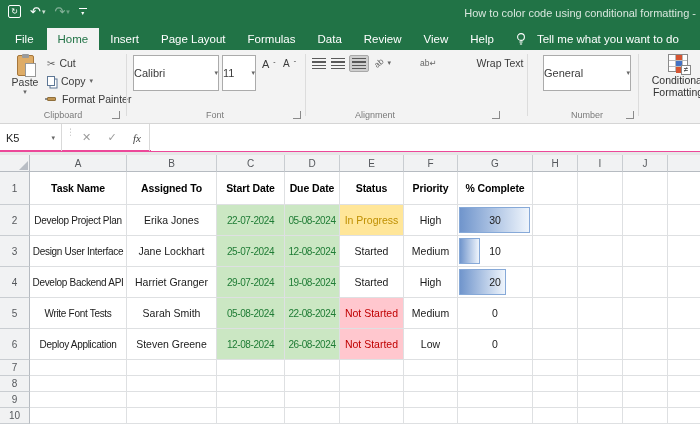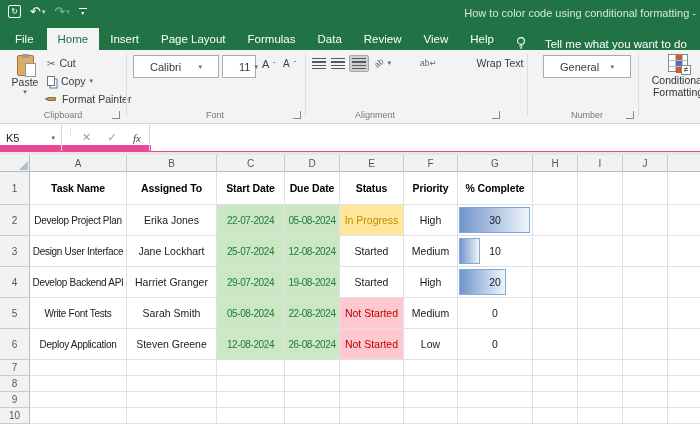--- a/index.html
+++ b/index.html
@@ -15,41 +15,41 @@
   .qat .dim{opacity:.45;}
   .saveic{width:13px;height:13px;border:1.4px solid #fff;border-radius:2px;display:flex;align-items:center;justify-content:center;font-size:8px;color:#fff;}
   .qbar{display:inline-block;width:8px;border-top:1.6px solid #fff;padding-top:1px;font-size:6px;color:#fff;text-align:center;}
   .wintitle{position:absolute;right:4px;top:7px;font-size:11px;color:#D8E6DD;white-space:nowrap;}
 
   
   .tabbar{position:absolute;left:0;top:28px;width:700px;height:22px;background:#217346;display:flex;align-items:stretch;font-size:11.5px;color:#fff;}
   .tab{padding:0 11px;display:flex;align-items:center;white-space:nowrap;cursor:default;}
   .tab.file{padding:0 13px;margin-left:2px;}
   .tab.active{background:#F3F3F3;color:#217346;}
-  .tellme{display:flex;align-items:flex-end;margin-left:10px;gap:18px;white-space:nowrap;}
+  .tellme{display:flex;align-items:center;margin-left:10px;gap:10px;white-space:nowrap;}
   .bulb{display:inline-flex;}
 
   
   .ribbon{position:absolute;left:0;top:50px;width:700px;height:74px;background:#F3F3F3;border-bottom:1px solid #D5D5D5;font-size:10.5px;color:#3B3B3B;}
   .gsep{position:absolute;top:4px;height:62px;width:1px;background:#DCDCDC;}
   .glabel{position:absolute;bottom:3px;font-size:9px;color:#7A7A7A;text-align:center;}
   .lnch{position:absolute;bottom:4px;width:8px;height:8px;border-right:1px solid #8A8A8A;border-bottom:1px solid #8A8A8A;}
   .rbtn{position:absolute;display:flex;align-items:center;gap:4px;white-space:nowrap;}
   .caret2{font-size:7px;color:#666;}
   
   .paste{position:absolute;left:8px;top:5px;width:34px;text-align:center;}
   .pasteic{position:relative;width:17px;height:21px;background:#DEAC67;border:1px solid #A5763B;border-radius:2px;margin:0 auto;}
   .pasteic:before{content:"";position:absolute;left:4px;top:-2px;width:7px;height:4px;background:#9A9A9A;border-radius:1px;}
   .pasteic:after{content:"";position:absolute;right:-3px;bottom:-2px;width:9px;height:12px;background:#fff;border:1px solid #979797;}
   
   .copyic{width:8px;height:10px;border:1px solid #5E7795;background:#fff;box-shadow:2.5px 2.5px 0 -1px #fff,2.5px 2.5px 0 0 #5E7795;margin-right:2px;}
   .fpic{width:9px;height:4px;background:#C09553;border:1px solid #8F6F3C;border-radius:1px;margin-right:2px;box-shadow:-3px 0 0 -1px #8b8b8b;}
   .cutic{font-size:10px;color:#5A5A5A;}
   
-  .combo{position:absolute;height:23px;background:#fff;border:1px solid #ABABAB;display:flex;align-items:center;justify-content:space-between;padding:0 16px;font-size:11px;}
+  .combo{position:absolute;height:36px;background:#fff;border:1px solid #ABABAB;display:flex;align-items:center;justify-content:space-between;padding:0 0;font-size:11px;}
   .combo .caret2{margin-left:4px;}
   
   .fbtn{position:absolute;top:79px;height:18px;display:flex;align-items:center;font-size:11px;color:#444;}
   .bic{font-weight:bold;}
   .iic{font-style:italic;font-family:"Liberation Serif",serif;}
   .uic{text-decoration:underline;}
   .bordic{width:12px;height:12px;border:1px solid #555;background:
      linear-gradient(#555,#555) center/100% 1px no-repeat,
      linear-gradient(#555,#555) center/1px 100% no-repeat;}
   .fillic{display:flex;flex-direction:column;align-items:center;}
@@ -75,21 +75,21 @@
      linear-gradient(#bbb,#bbb) 13px 0/1px 100% no-repeat,
      linear-gradient(#bbb,#bbb) 0 5px/100% 1px no-repeat,
      linear-gradient(#bbb,#bbb) 0 11px/100% 1px no-repeat,#fff;}
   .cfic .c1{position:absolute;left:7px;top:0;width:6px;height:5px;background:#D65532;}
   .cfic .c2{position:absolute;left:7px;top:6px;width:6px;height:5px;background:#4472C4;}
   .cfic .c3{position:absolute;left:7px;top:12px;width:6px;height:6px;background:#D65532;}
   .cfic .neq{position:absolute;right:-4px;bottom:-4px;width:10px;height:10px;background:#fff;border:1px solid #888;font-size:8px;line-height:8px;text-align:center;color:#333;}
   .cfbtn{position:absolute;left:648px;top:4px;width:60px;display:flex;flex-direction:column;align-items:center;gap:2px;text-align:center;font-size:10.5px;color:#333;line-height:12px;}
 
   
-  .fbar{position:absolute;left:0;top:124px;width:700px;height:28px;background:#fff;border-bottom:7px solid #ec4899;}
+  .fbar{position:absolute;left:0;top:124px;width:700px;height:28px;background:#fff;border-bottom:2px solid #ec4899;}
   .namebox{position:absolute;left:0;top:0;width:62px;height:27px;border-right:1px solid #D9D9D9;display:flex;align-items:center;justify-content:space-between;padding:0 6px;font-size:11px;color:#222;}
   .fdots{position:absolute;left:66px;top:6px;color:#BDBDBD;font-size:9px;letter-spacing:0;line-height:5px;}
   .fxbox{position:absolute;left:74px;top:0;width:76px;height:27px;border-right:1px solid #D9D9D9;display:flex;align-items:center;justify-content:space-around;color:#9B9B9B;font-size:11px;}
   .fxbox .fx{color:#444;font-family:"Liberation Serif",serif;font-style:italic;}
   .finput{position:absolute;left:151px;top:0;right:0;height:27px;background:#fff;}
   .gapstrip{position:absolute;left:0;top:152px;width:700px;height:3px;background:#E7E7E7;}
 
   
   .sheet{position:absolute;left:0;top:155px;width:700px;height:269px;background:#fff;font-size:10.5px;color:#202020;}
   .shrow{display:flex;height:17px;}

